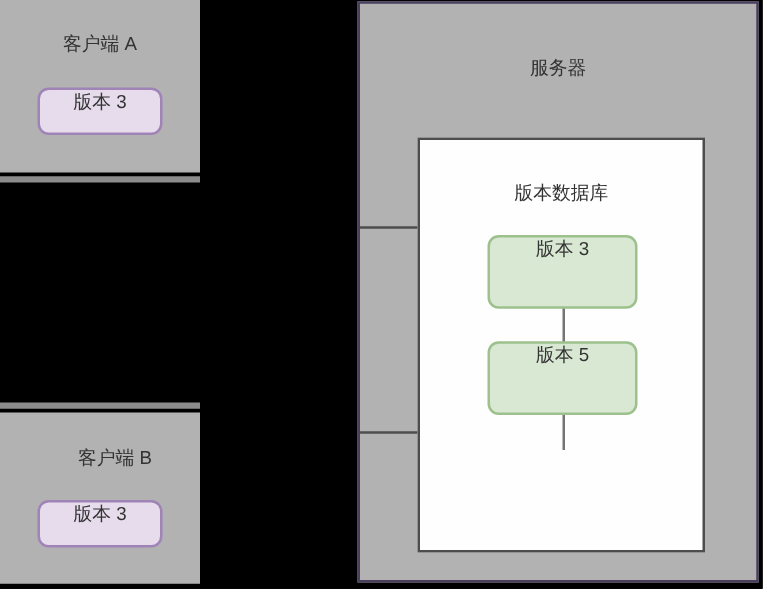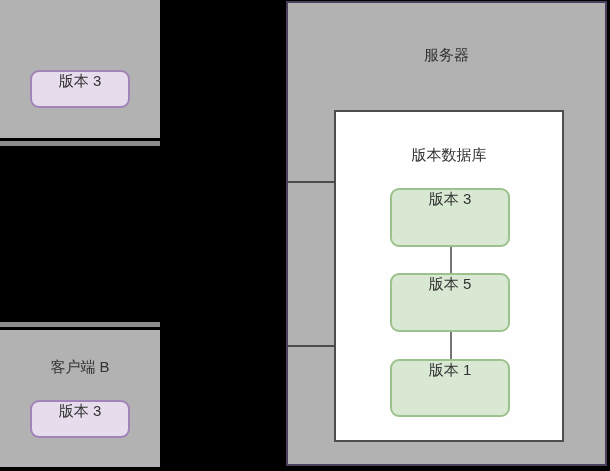--- a/index.html
+++ b/index.html
@@ -60,31 +60,32 @@
   .connector-v {
     background: #757575;
   }
 </style>
 </head>
 <body>
 
 <div id="canvas">
 
   <div class="abs node-gray" style="left:0; top:0; width:160px; height:138px;">
+    <div class="abs node-title" style="top:27px; left:0;">客户端 A</div>
     <div class="abs pill pill-purple" style="left:30px; top:70px; width:100px; height:38px;">
       <span>版本 3</span>
     </div>
   </div>
 
   <div class="abs strip" style="left:0; top:141px; width:160px; height:5px;"></div>
 
   <div class="abs strip" style="left:0; top:322px; width:160px; height:5px;"></div>
 
   <div class="abs node-gray" style="left:0; top:330px; width:160px; height:137px;">
-    <div class="abs node-title" style="top:28px; left:0;">客户端 B</div>
+    <div class="abs node-title" style="top:28px; left:12px;">客户端 B</div>
     <div class="abs pill pill-purple" style="left:30px; top:70px; width:100px; height:38px;">
       <span>版本 3</span>
     </div>
   </div>
 
   <div id="server-box" class="abs" style="left:286px; top:1px; width:321px; height:465px;">
     <div class="abs node-title" style="top:31px; left:0;margin-top:12px;">服务器</div>
   </div>
 
   <div class="abs connector-h" style="left:288px; top:181px; width:47px; height:2px;"></div>
@@ -95,18 +96,15 @@
 
     <div class="abs connector-v" style="left:114px; top:134px; width:2px; height:28px;"></div>
     <div class="abs connector-v" style="left:114px; top:219px; width:2px; height:29px;"></div>
 
     <div class="abs pill pill-green" style="left:54px; top:76px; width:120px; height:59px;">
       <span>版本 3</span>
     </div>
     <div class="abs pill pill-green" style="left:54px; top:161px; width:120px; height:59px;">
       <span>版本 5</span>
     </div>
-    <div class="abs pill pill-green" style="left:54px; top:247px; width:120px; height:58px;">
-      <span>版本 1</span>
-    </div>
   </div>
 
 </div>
 
 </body></html>

